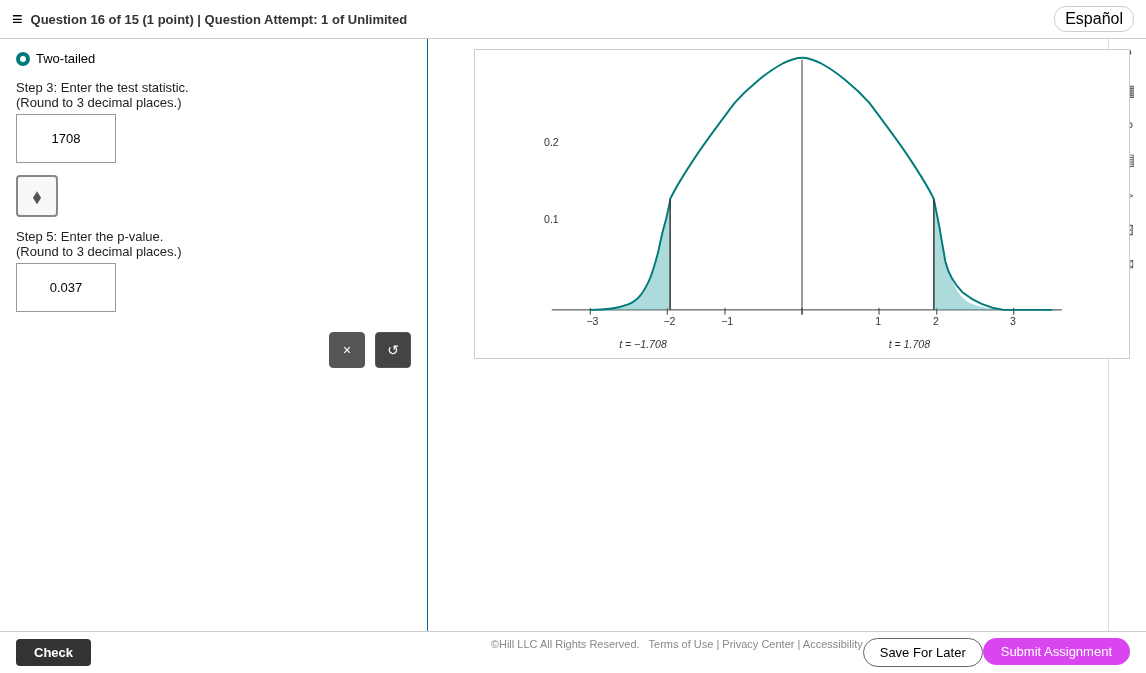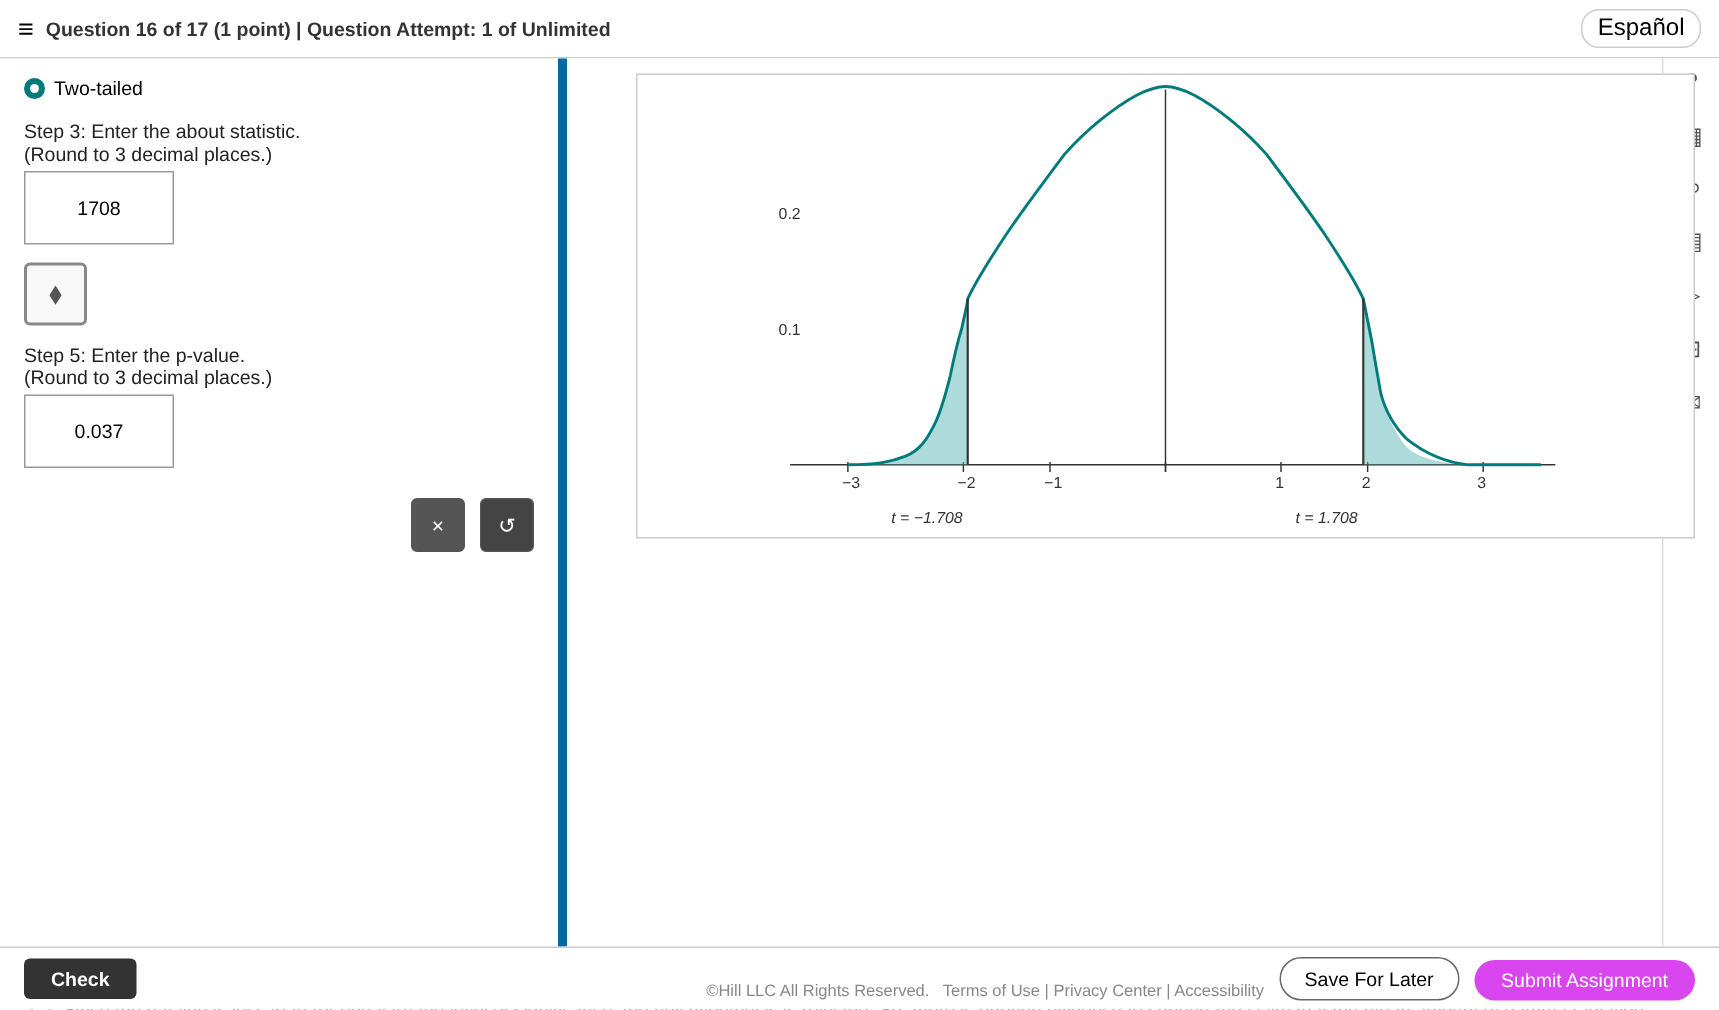--- a/index.html
+++ b/index.html
@@ -48,23 +48,23 @@
       cursor: pointer;
     }
 
     .main-content {
       display: flex;
       height: calc(673px - 38px - 42px);
       background: #fff;
     }
 
     .left-panel {
-      width: 378px;
+      width: 428px;
       padding: 12px 16px;
-      border-right: 6px solid #0369a1;
+      border-right: 1px solid #0369a1;
       flex-shrink: 0;
       overflow-y: auto;
     }
 
     .radio-row {
       display: flex;
       align-items: center;
       gap: 6px;
       margin-bottom: 14px;
     }
@@ -245,22 +245,21 @@
       border: none;
       padding: 6px 18px;
       border-radius: 4px;
       font-size: 13px;
       font-weight: bold;
       cursor: pointer;
     }
 
     .bottom-right {
       display: flex;
-      align-items: flex-end;
-      gap: 10px;
+      align-items: flex-start;
     }
 
     .save-btn {
       background: #fff;
       border: 1px solid #666;
       padding: 6px 16px;
       border-radius: 16px;
       font-size: 13px;
       cursor: pointer;
     }
@@ -274,35 +273,35 @@
       font-size: 13px;
       cursor: pointer;
     }
   </style>
 </head>
 <body>
 
 <div class="top-bar">
   <div class="top-bar-left">
     <span class="hamburger">≡</span>
-    <span class="question-info">Question 16 of 17 (1 point)  |  Question Attempt: 1 of Unlimited</span>
+    <span class="question-info">Question 16 of 15 (1 point)  |  Question Attempt: 1 of Unlimited</span>
   </div>
   <button class="espanol-btn">Español</button>
 </div>
 
 <div class="main-content">
 
   <div class="left-panel">
     <div class="radio-row">
       <span class="radio-dot"></span>
       <span>Two-tailed</span>
     </div>
 
     <div class="step-label">
-      <span>Step 3: Enter the about statistic.</span><br>
+      <span>Step 3: Enter the test statistic.</span><br>
       <span>(Round to 3 decimal places.)</span>
     </div>
     <input class="input-box" type="text" value="1708" style="">
 
     <div class="shade-btn">
       <span class="shade-icon">⬧</span>
     </div>
 
     <div class="step-label">
       <span>Step 5: Enter the p-value.</span><br>

